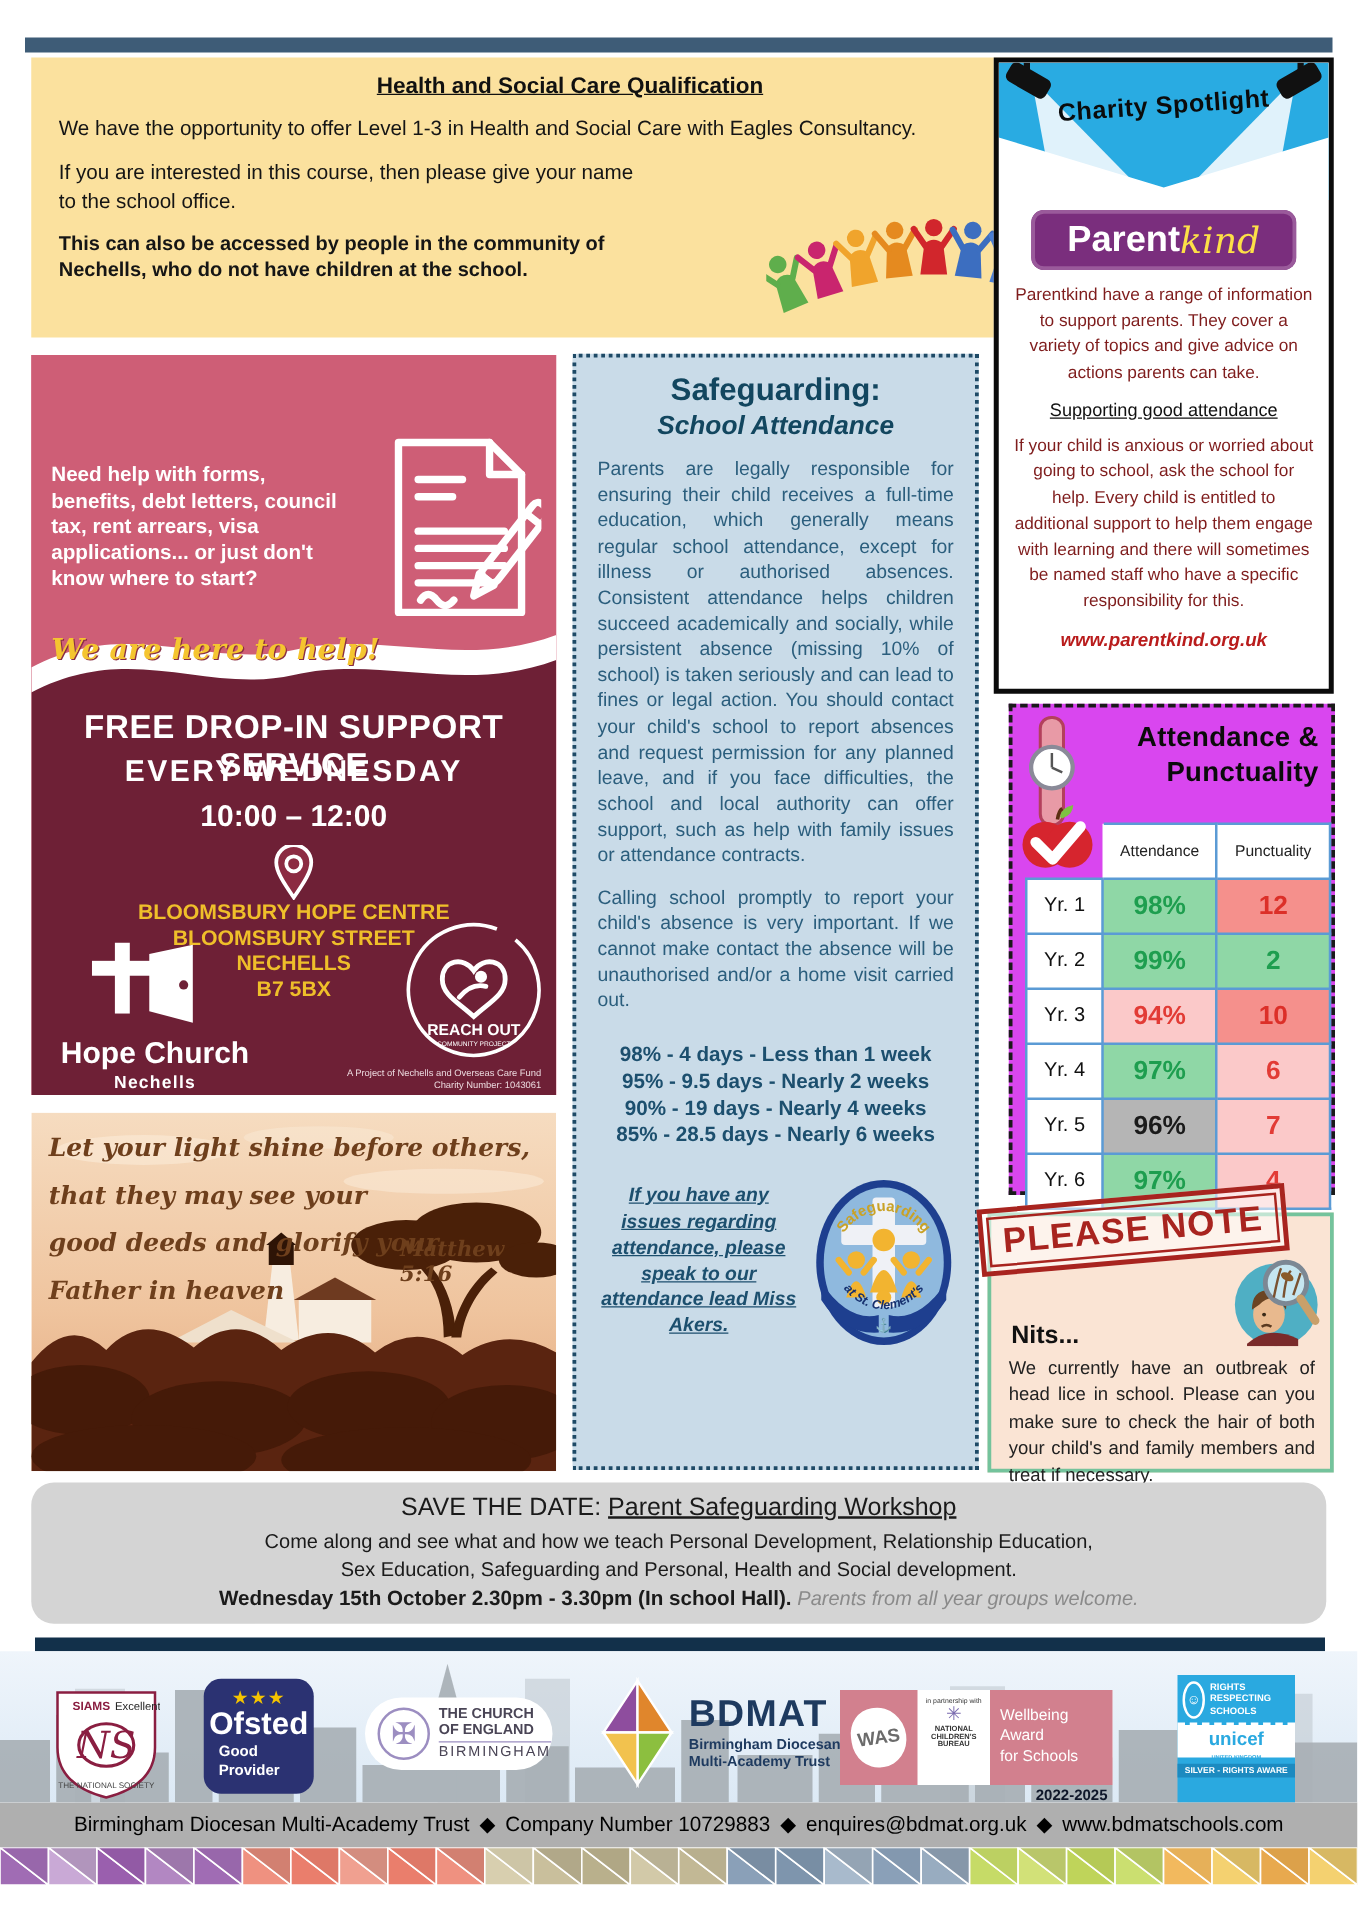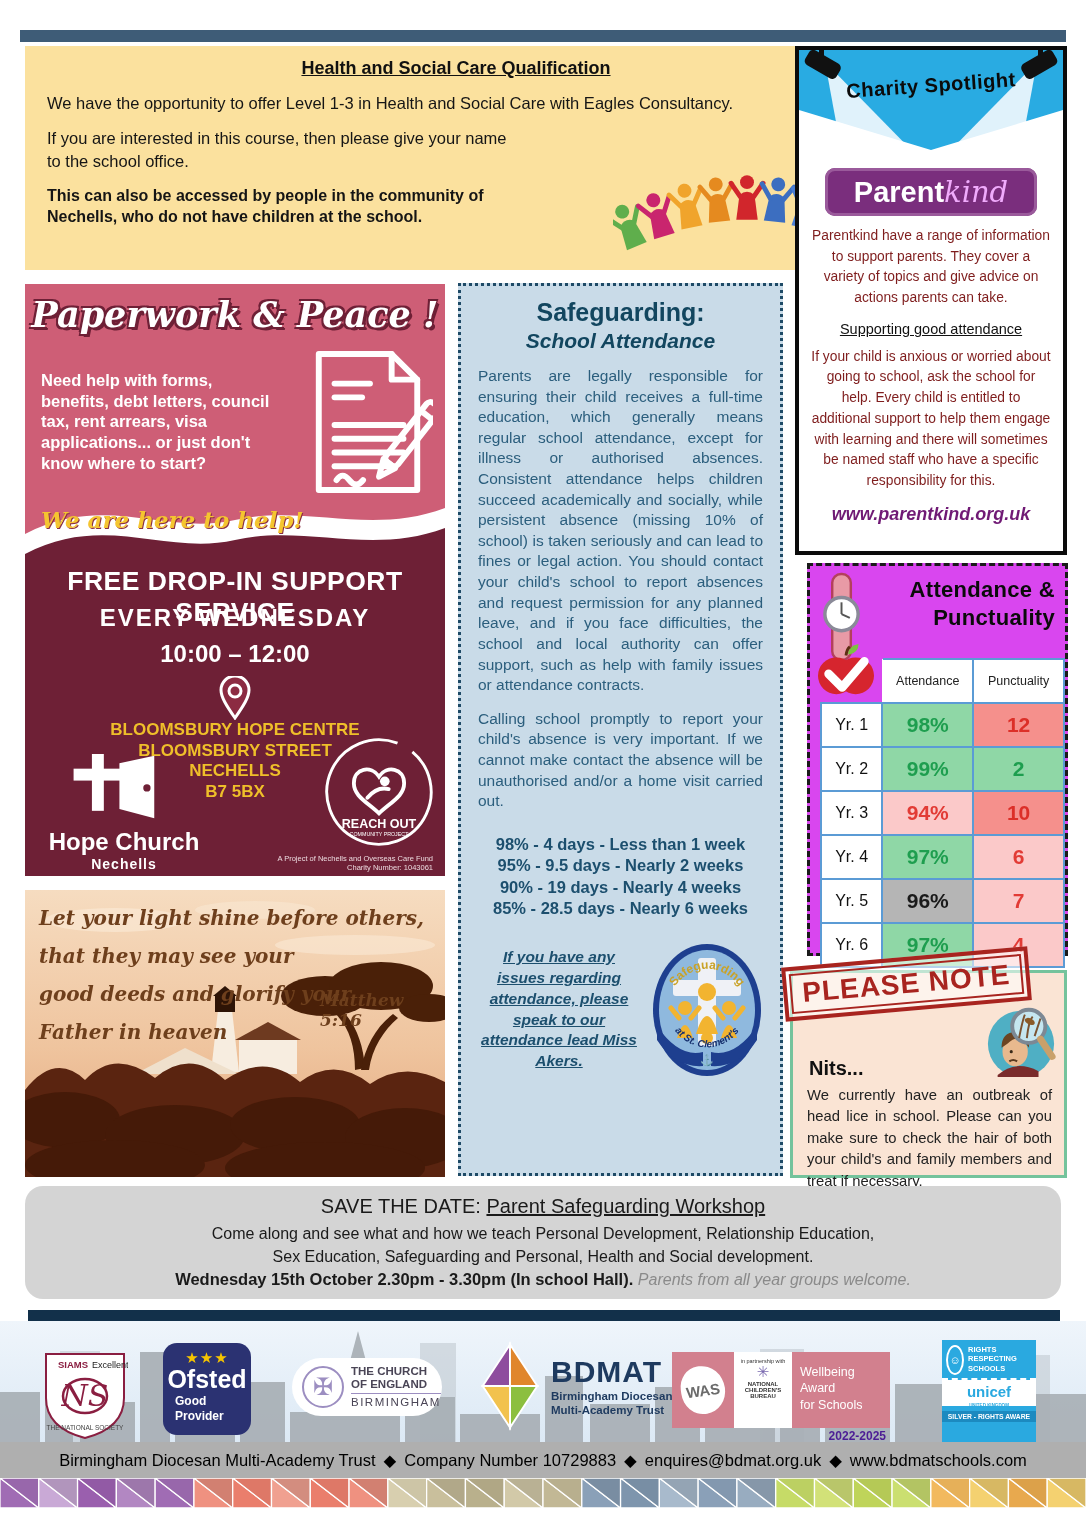--- a/index.html
+++ b/index.html
@@ -14,24 +14,24 @@
   .health-p1{text-align:justify;}
   .health-p2{width:465px;}
   .health-p3{width:470px;font-weight:bold;font-size:16px;}
   .people-wrap{right:6px;bottom:10px;width:268px;height:100px;}
   
   .charity-box{left:795px;top:46px;width:272px;height:509px;background:#fff;border:4px solid #0b0b0b;box-sizing:border-box;overflow:hidden;}
   .charity-header{position:relative;width:100%;height:110px;}
   .charity-header-label{position:absolute;left:0;right:0;top:24px;text-align:center;font-size:20px;font-weight:bold;color:#0b0b0b;transform:rotate(-4deg);letter-spacing:.5px;}
   .pk-logo{margin:8px auto 0;width:212px;height:48px;background:#7A2E7D;border-radius:10px;display:flex;align-items:center;justify-content:center;box-shadow:0 0 0 3px #9a5a9b inset;}
   .pk-logo .p1{color:#fff;font-weight:bold;font-size:29px;}
-  .pk-logo .p2{color:#f0abfc;font-size:29px;font-family:"DejaVu Serif",serif;font-style:italic;}
+  .pk-logo .p2{color:#fde047;font-size:29px;font-family:"DejaVu Serif",serif;font-style:italic;}
   .charity-p{font-size:13.8px;color:#7f1d1d;text-align:center;line-height:1.5;margin:10px 12px 0;}
   .charity-sub{display:block;text-align:center;font-size:14.5px;margin-top:12px;text-decoration:underline;color:#111;}
-  .charity-url{display:block;text-align:center;font-size:18px;font-weight:bold;font-style:italic;margin-top:12px;color:#701a75;}
+  .charity-url{display:block;text-align:center;font-size:15px;font-weight:bold;font-style:italic;margin-top:12px;color:#b91c1c;}
   
   .poster{left:25px;top:284px;width:420px;height:592px;overflow:hidden;background:#CE5E76;}
   .poster svg.bg{position:absolute;left:0;top:0;}
   .p-title{left:0;right:0;top:10px;text-align:center;font-family:"DejaVu Serif",serif;font-style:italic;font-weight:bold;font-size:35px;color:#fff;text-shadow:2px 2px 0 #6E2036,-2px 2px 0 #6E2036,2px -2px 0 #6E2036,-2px -2px 0 #6E2036,3px 3px 0 #6E2036;}
   .p-need{left:16px;top:86px;width:238px;font-weight:bold;font-size:16.5px;color:#fff;line-height:1.25;}
   .p-help{left:16px;top:222px;font-family:"DejaVu Serif",serif;font-style:italic;font-weight:bold;font-size:23px;color:#F5C530;text-shadow:1px 1px 0 #8a2f44;}
   .p-doc{right:12px;top:62px;}
   .p-service{left:0;right:0;top:282px;text-align:center;color:#fff;font-weight:bold;font-size:26.5px;letter-spacing:.5px;}
   .p-day{left:0;right:0;top:320px;text-align:center;color:#fff;font-weight:bold;font-size:24px;letter-spacing:2px;}
   .p-time{left:0;right:0;top:356px;text-align:center;color:#fff;font-weight:bold;font-size:24px;}
@@ -99,21 +99,21 @@
   .bdmat-text{margin-left:8px;color:#1E3A5F;}
   .bdmat-name{font-size:30px;font-weight:bold;letter-spacing:1px;}
   .bdmat-sub{font-size:11.5px;font-weight:bold;line-height:1.25;}
   .was{left:672px;top:1352px;width:218px;height:76px;background:#fff;display:flex;}
   .was-left{width:62px;background:#D2808E;display:flex;align-items:center;justify-content:center;}
   .was-blob{width:44px;height:48px;background:#fff;border-radius:46% 54% 50% 50%;display:flex;align-items:center;justify-content:center;color:#6b6b6b;font-size:15px;font-weight:bold;transform:rotate(-8deg);}
   .was-mid{width:58px;text-align:center;font-size:5.5px;color:#333;padding-top:6px;box-sizing:border-box;}
   .was-mid .star{font-size:15px;color:#7B6BB0;line-height:1;}
   .was-mid .ncb{font-weight:bold;font-size:6px;margin-top:2px;}
   .was-right{flex:1;background:#D2808E;color:#fff;font-size:12.5px;padding:12px 0 0 8px;line-height:1.3;position:relative;}
-  .was-years{position:absolute;right:4px;bottom:-17px;color:#4c1d95;font-weight:bold;font-size:12px;}
+  .was-years{position:absolute;right:4px;bottom:-17px;color:#0f172a;font-weight:bold;font-size:12px;}
   .unicef{left:942px;top:1340px;width:94px;height:106px;background:#2AA9E0;color:#fff;font-weight:bold;}
   .unicef-top{display:flex;padding:5px 4px 3px;border-bottom:2px dashed #fff;}
   .unicef-globe{width:26px;height:26px;border:2px solid #fff;border-radius:50%;display:flex;align-items:center;justify-content:center;font-size:11px;}
   .unicef-rights{font-size:7.5px;line-height:1.25;margin-left:4px;}
   .unicef-mid{background:#fff;color:#2AA9E0;text-align:center;height:26px;line-height:24px;font-size:15px;}
   .unicef-mid small{font-size:4.5px;display:block;line-height:3px;color:#2AA9E0;}
   .unicef-bottom{text-align:center;font-size:6.8px;margin-top:5px;background:#1C8AC0;padding:2px 0;}
   .siams-shield{width:86px;height:90px;}
 </style>
 </head>
@@ -211,21 +211,20 @@
   <div class="charity-p">If your child is anxious or worried about going to school, ask the school for help. Every child is entitled to additional support to help them engage with learning and there will sometimes be named staff who have a specific responsibility for this.</div>
   <span class="charity-url">www.parentkind.org.uk</span>
 </div>
 
 <div class="abs poster">
   <svg class="bg" width="420" height="592" viewBox="0 0 420 592">
     <rect width="420" height="592" fill="#CE5E76"></rect>
     <path d="M0,250 C80,208 140,252 210,236 C280,220 345,252 420,224 L420,592 L0,592 Z" fill="#FFFFFF"></path>
     <path d="M0,270 C80,228 140,272 210,256 C280,240 345,272 420,244 L420,592 L0,592 Z" fill="#6E2036"></path>
   </svg>
-  <div class="abs p-title">Paperwork &amp; Peace !</div>
   <div class="abs p-need">Need help with forms, benefits, debt letters, council tax, rent arrears, visa applications... or just don't know where to start?</div>
   <div class="abs p-help">We are here to help!</div>
   <div class="abs p-doc">
     <svg width="128" height="150" viewBox="0 0 130 152" fill="none" stroke="#fff" stroke-width="6" stroke-linejoin="round" stroke-linecap="round">
       <path d="M14,8 h74 l26,26 v112 h-100 z"></path>
       <path d="M88,8 v26 h26"></path>
       <line x1="30" y1="38" x2="66" y2="38"></line>
         <line x1="30" y1="52" x2="58" y2="52"></line>
       <line x1="30" y1="80" x2="100" y2="80"></line>
         <line x1="30" y1="94" x2="100" y2="94"></line>

